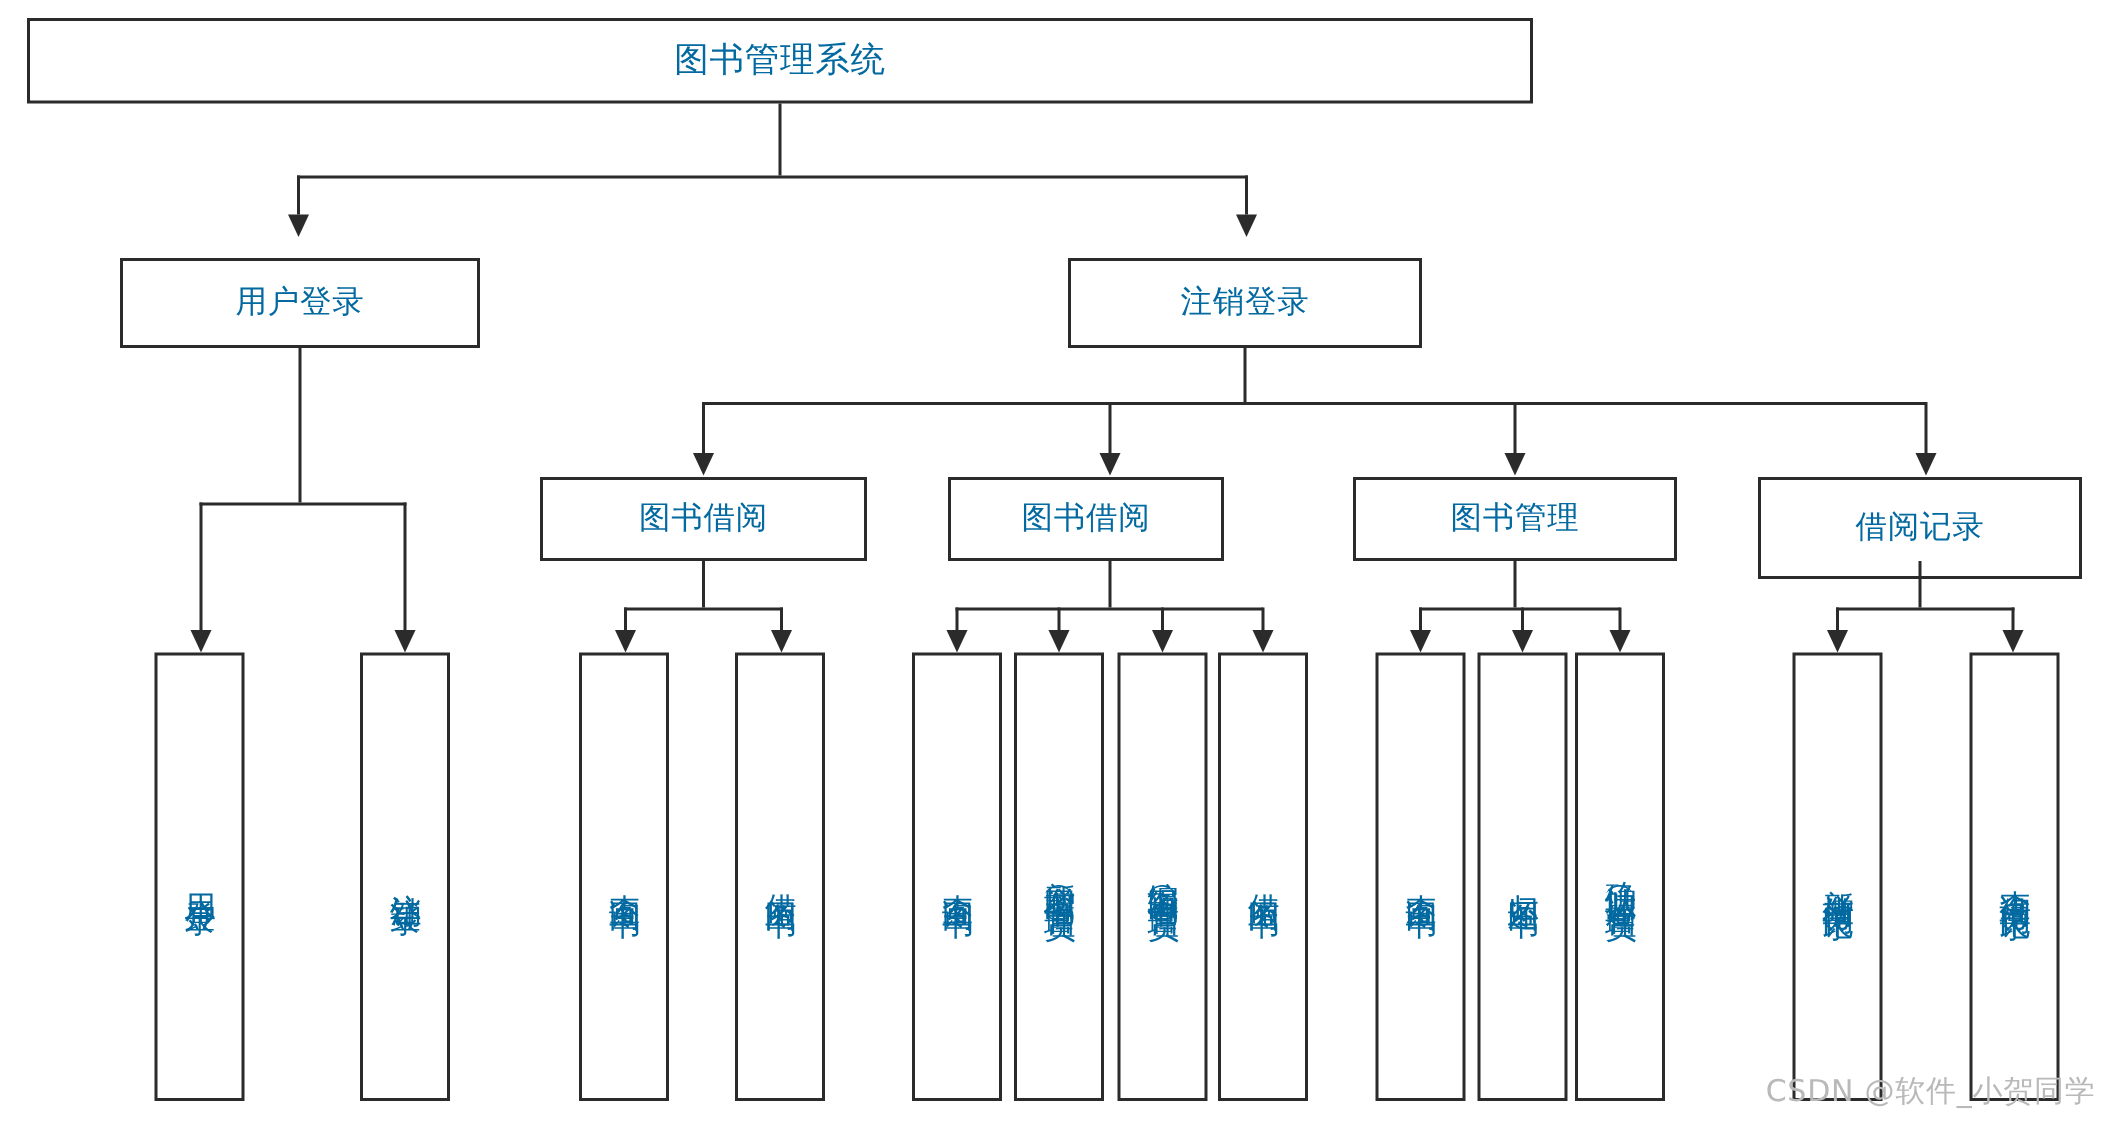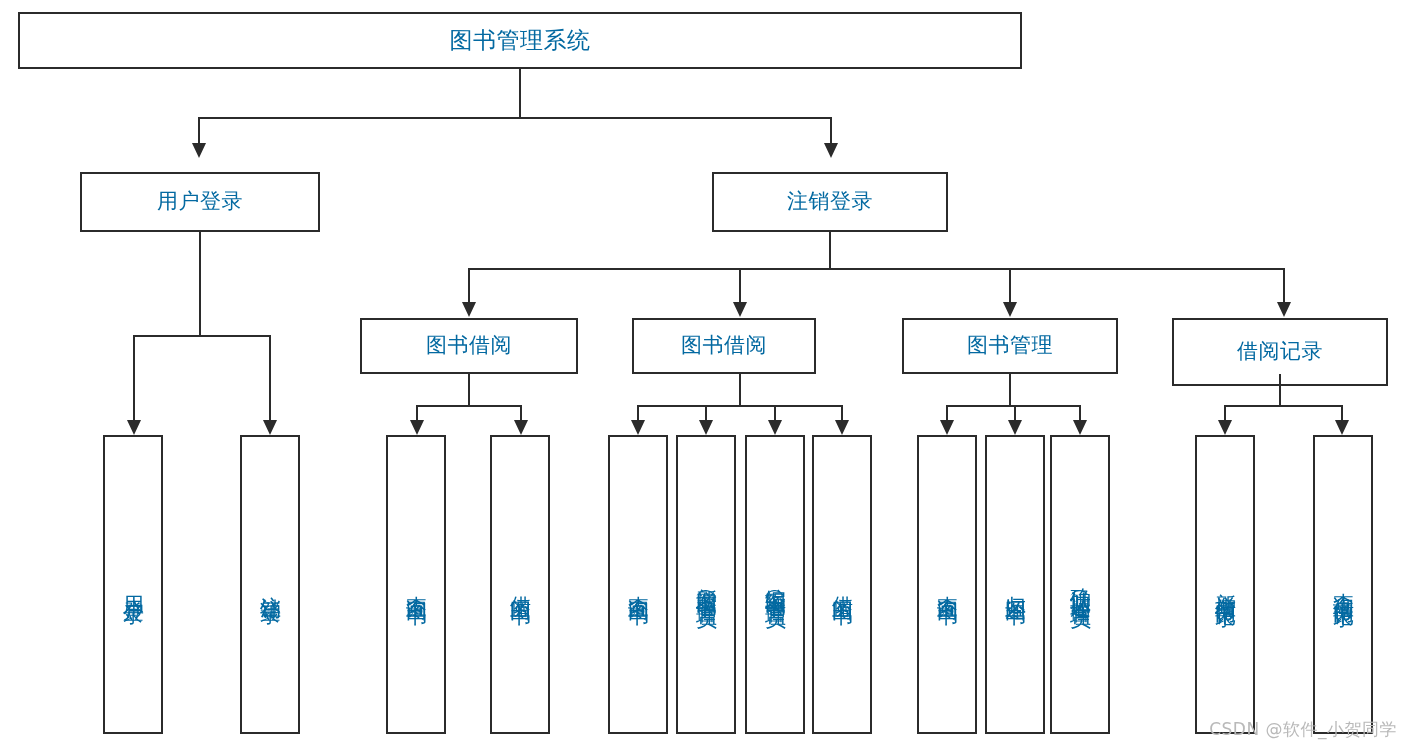--- a/index.html
+++ b/index.html
@@ -71,21 +71,21 @@
     height: 0;
     border-left: 7px solid transparent;
     border-right: 7px solid transparent;
     border-top: 15px solid #2b2b2b;
   }
   
   #watermark {
     position: absolute;
     right: 8px;
     bottom: 6px;
-    font-size: 17px;
+    font-size: 20px;
     color: #b9b9b9;
     white-space: nowrap;
     letter-spacing: 0.5px;
   }
 </style>
 </head>
 <body>
 
 <div id="canvas">
 

